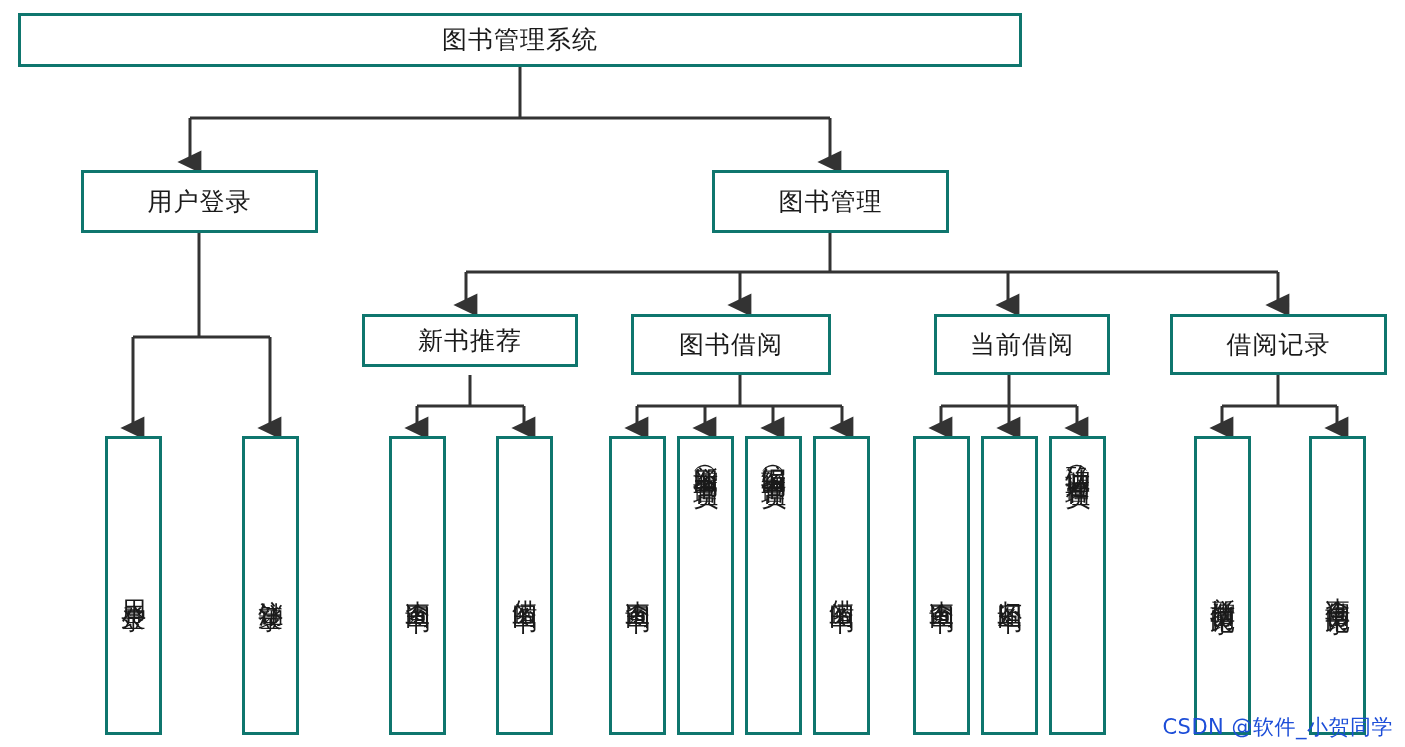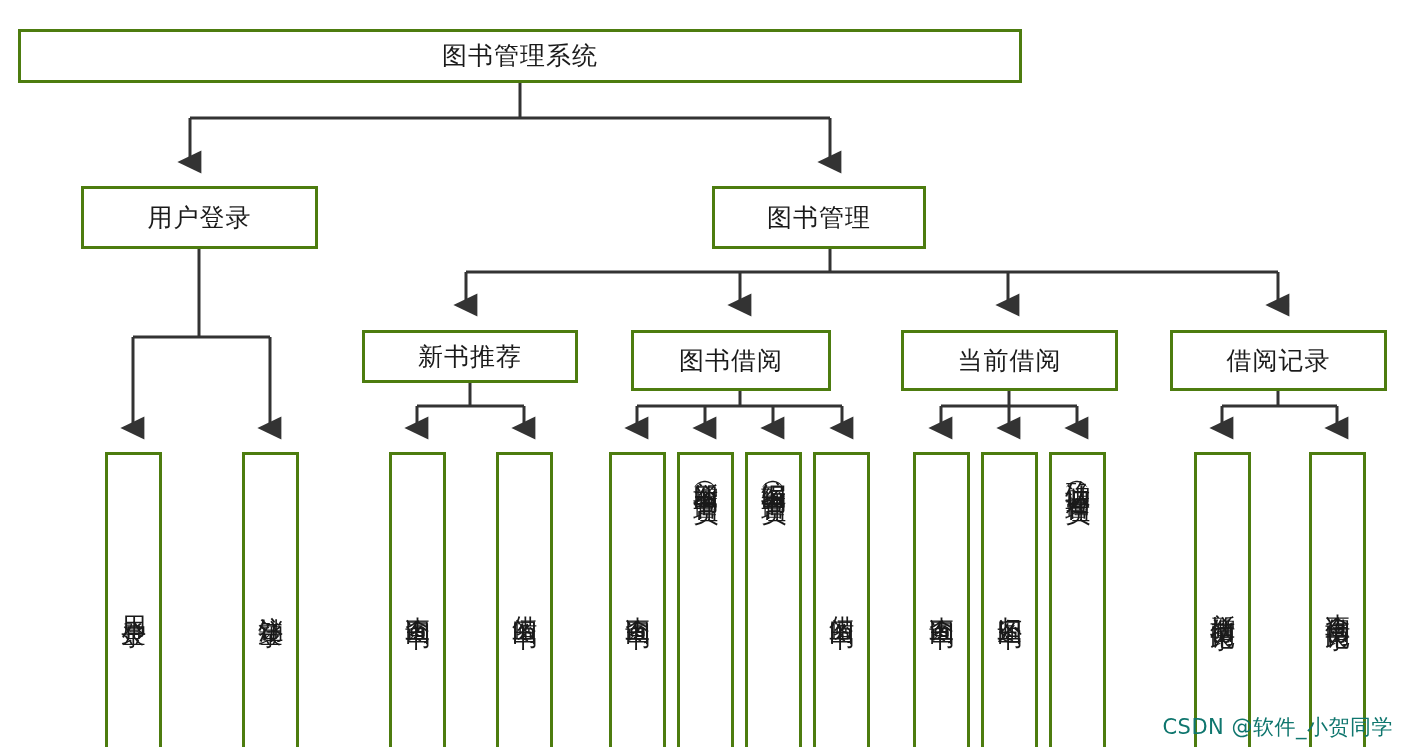--- a/index.html
+++ b/index.html
@@ -21,27 +21,26 @@
   #diagram-svg {
     position: absolute;
     left: 0;
     top: 0;
     width: 1405px;
     height: 747px;
   }
   .node {
     position: absolute;
     box-sizing: border-box;
-    border: 3px solid #4d7c0f;
+    border: 3px solid #0f766e;
     background: #ffffff;
     display: flex;
     align-items: center;
     justify-content: center;
     color: #1a1a1a;
-    margin-top: 16px;
   }
   .node-label {
     display: block;
     line-height: 1.18;
     letter-spacing: 1px;
     white-space: nowrap;
     text-align: center;
   }
   .node.horizontal .node-label {
     writing-mode: horizontal-tb;
@@ -63,21 +62,21 @@
     align-items: center;
   }
   .node.vertical.center-v .node-label {
     padding-top: 0;
   }
   #watermark {
     position: absolute;
     right: 12px;
     bottom: 6px;
     font-size: 21px;
-    color: #0f766e;
+    color: #1d4ed8;
     letter-spacing: 0.5px;
     white-space: nowrap;
     pointer-events: none;
   }
 </style>
 </head>
 <body>
 
 <div id="diagram-root">
 
@@ -138,33 +137,33 @@
   </svg>
 
   <div class="node horizontal" style="left:18px; top:13px; width:1004px; height:54px;">
     <span class="node-label">图书管理系统</span>
   </div>
 
   <div class="node horizontal" style="left:81px; top:170px; width:237px; height:63px;">
     <span class="node-label">用户登录</span>
   </div>
 
-  <div class="node horizontal" style="left:712px; top:170px; width:214px; height:63px;">
+  <div class="node horizontal" style="left:712px; top:170px; width:237px; height:63px;">
     <span class="node-label">图书管理</span>
   </div>
 
   <div class="node horizontal" style="left:362px; top:314px; width:216px; height:53px;">
     <span class="node-label">新书推荐</span>
   </div>
 
   <div class="node horizontal" style="left:631px; top:314px; width:200px; height:61px;">
     <span class="node-label">图书借阅</span>
   </div>
 
-  <div class="node horizontal" style="left:901px; top:314px; width:217px; height:61px;">
+  <div class="node horizontal" style="left:934px; top:314px; width:176px; height:61px;">
     <span class="node-label">当前借阅</span>
   </div>
 
   <div class="node horizontal" style="left:1170px; top:314px; width:217px; height:61px;">
     <span class="node-label">借阅记录</span>
   </div>
 
   <div class="node vertical center-v" style="left:105px; top:436px; width:57px; height:299px;">
     <span class="node-label">用户登录</span>
   </div>

